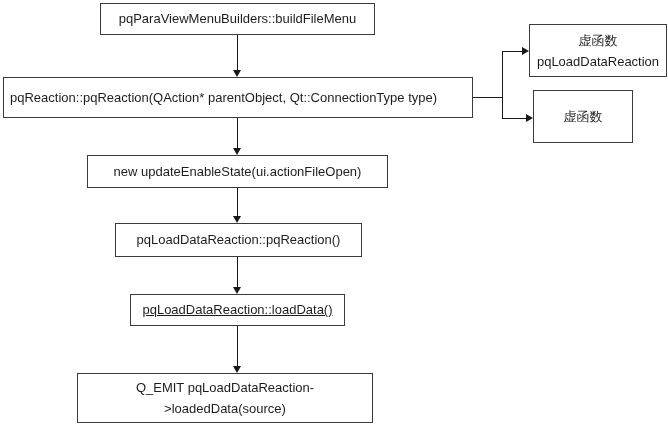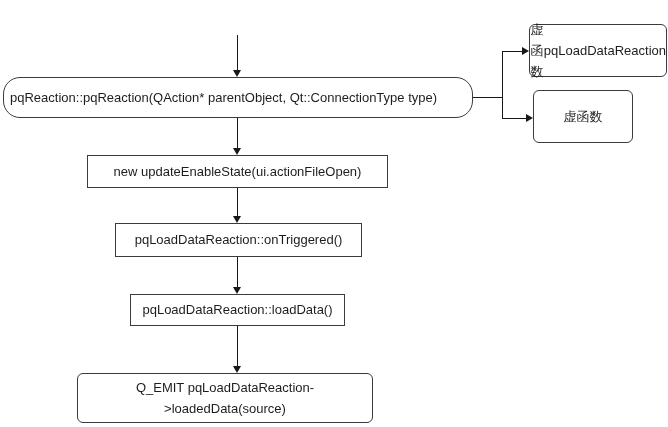--- a/index.html
+++ b/index.html
@@ -21,26 +21,24 @@
     display: flex;
     align-items: center;
     justify-content: center;
     text-align: center;
     line-height: 16px;
   }
   .node.left-align {
     justify-content: flex-start;
     text-align: left;
     padding-left: 6px;
-    border-radius: 17px;
   }
   .node.two-line {
-    flex-direction: row;
+    flex-direction: column;
     line-height: 21px;
-    border-radius: 6px;
   }
   .vline { position: absolute; width: 0; border-left: 1px solid #181818; }
   .hline { position: absolute; height: 0; border-top: 1px solid #181818; }
   .arrow-down {
     position: absolute; width: 0; height: 0;
     border-left: 4px solid transparent;
     border-right: 4px solid transparent;
     border-top: 7px solid #181818;
   }
   .arrow-right {
@@ -48,34 +46,37 @@
     border-top: 4px solid transparent;
     border-bottom: 4px solid transparent;
     border-left: 7px solid #181818;
   }
 </style>
 </head>
 <body>
 
 <div class="canvas">
 
+  <div class="node" style="left:100px; top:3px; width:275px; height:32px;">
+    <span>pqParaViewMenuBuilders::buildFileMenu</span>
+  </div>
 
   <div class="node left-align" style="left:3px; top:77px; width:470px; height:41px;">
     <span>pqReaction::pqReaction(QAction* parentObject, Qt::ConnectionType type)</span>
   </div>
 
   <div class="node" style="left:87px; top:155px; width:301px; height:33px;">
     <span>new updateEnableState(ui.actionFileOpen)</span>
   </div>
 
   <div class="node" style="left:115px; top:223px; width:247px; height:34px;">
-    <span>pqLoadDataReaction::onTriggered()</span>
+    <span>pqLoadDataReaction::pqReaction()</span>
   </div>
 
-  <div class="node" style="left:130px; top:294px; width:215px; height:32px;">
+  <div class="node" style="left:130px; top:294px; width:215px; height:32px;text-decoration:underline;">
     <span>pqLoadDataReaction::loadData()</span>
   </div>
 
   <div class="node two-line" style="left:77px; top:373px; width:296px; height:50px;">
     <span>Q_EMIT pqLoadDataReaction-&gt;loadedData(source)</span>
   </div>
 
   <div class="node two-line" style="left:529px; top:24px; width:138px; height:53px;">
     <span>虚函数</span>
     <span>pqLoadDataReaction</span>

